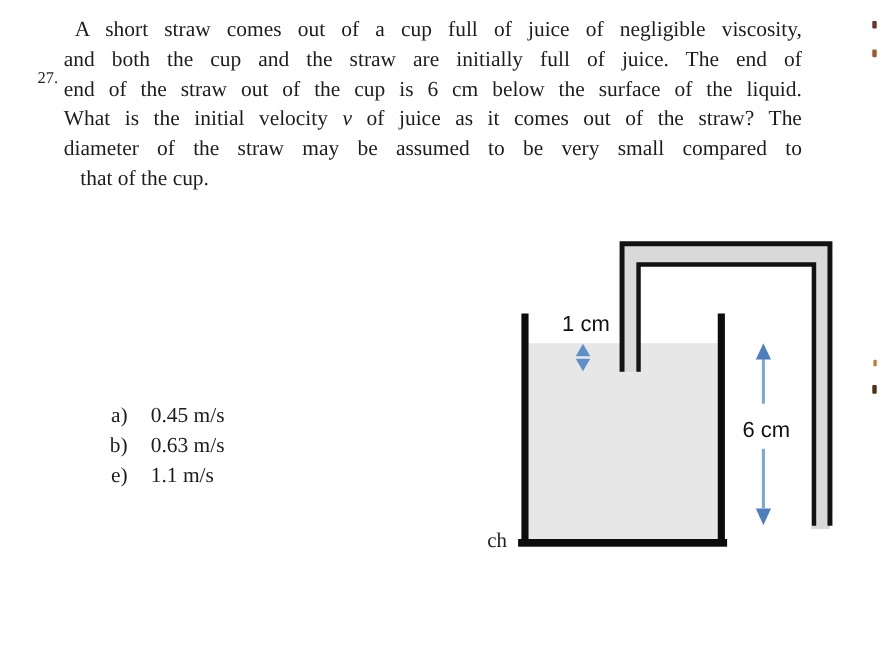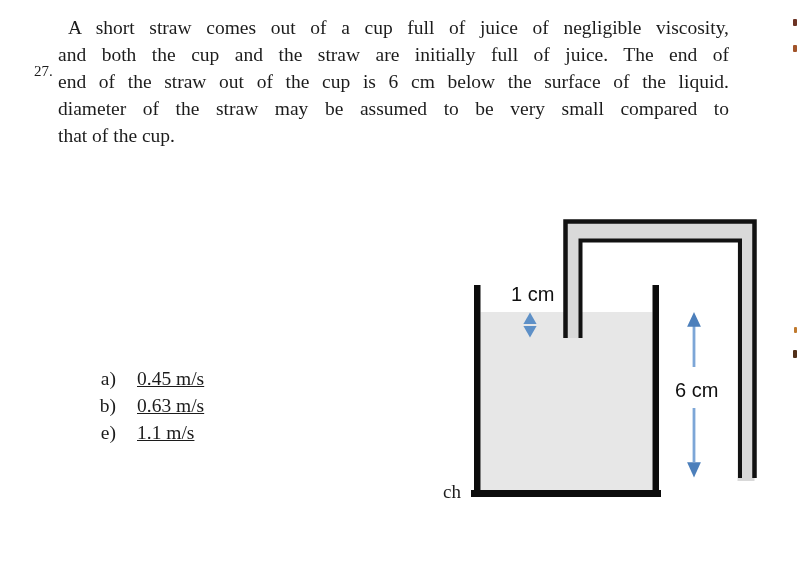--- a/index.html
+++ b/index.html
@@ -11,26 +11,26 @@
   .qnum{
     position:absolute;left:34px;top:14px;
     font-size:15px;line-height:27.1px;margin-top:44px;
   }
   .qtext{
     position:absolute;left:58px;top:14px;width:671px;
     font-size:19.5px;line-height:27.1px;
   }
   .qline{text-align:justify;text-align-last:justify;}
   .qline.first{padding-left:10px;}
-  .qline.last{text-align:left;text-align-last:auto;}
+  .qline.last{text-align:left;text-align-last:auto;margin-left:15px;}
   .math{font-style:italic;}
   
   .options{
     position:absolute;left:93px;top:366px;
-    font-size:19.5px;line-height:26.9px;text-decoration:underline;
+    font-size:19.5px;line-height:26.9px;
   }
   .opt-letter{display:inline-block;width:23px;text-align:right;margin-right:21px;}
   
   .diagram{position:absolute;left:440px;top:190px;width:330px;height:322px;}
   .diag-label{font-family:"Liberation Sans", sans-serif;font-size:20px;fill:#101010;}
   .serif-label{font-family:"Liberation Serif", serif;font-size:19px;fill:#1e1e1e;}
   
   .edge-mark{position:absolute;border-radius:1px;}
   .m1{left:793px;top:19px;width:4px;height:7px;background:#6d3324;}
   .m2{left:793px;top:45px;width:4px;height:7px;background:#a2542a;}
@@ -41,20 +41,21 @@
 <body>
 
 <div class="page">
 
   <div class="qnum">27.</div>
 
   <div class="qtext">
     <div class="qline first">A short straw comes out of a cup full of juice of negligible viscosity,</div>
     <div class="qline">and both the cup and the straw are initially full of juice. The end of</div>
     <div class="qline">end of the straw out of the cup is 6 cm below the surface of the liquid.</div>
+    <div class="qline"><span>What is the initial velocity </span><span class="math">v</span><span> of juice as it comes out of the straw? The</span></div>
     <div class="qline">diameter of the straw may be assumed to be very small compared to</div>
     <div class="qline last">that of the cup.</div>
   </div>
 
   <div class="options">
     <div class="opt-row"><span class="opt-letter">a)</span><span class="opt-value">0.45 m/s</span></div>
     <div class="opt-row"><span class="opt-letter">b)</span><span class="opt-value">0.63 m/s</span></div>
     <div class="opt-row"><span class="opt-letter">e)</span><span class="opt-value">1.1 m/s</span></div>
   </div>
 

